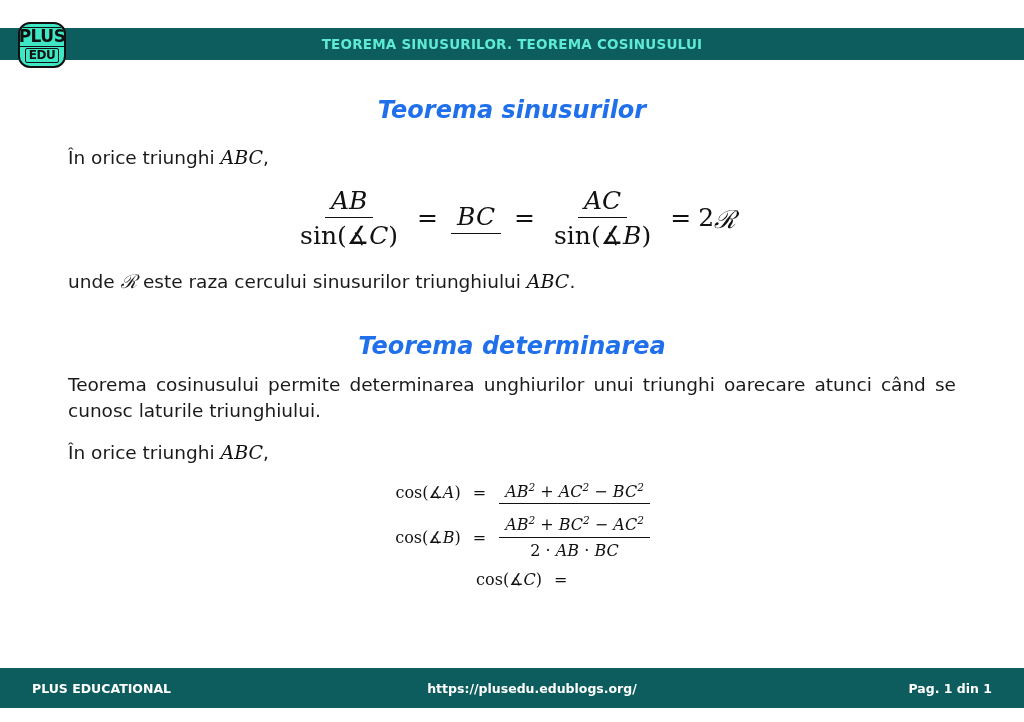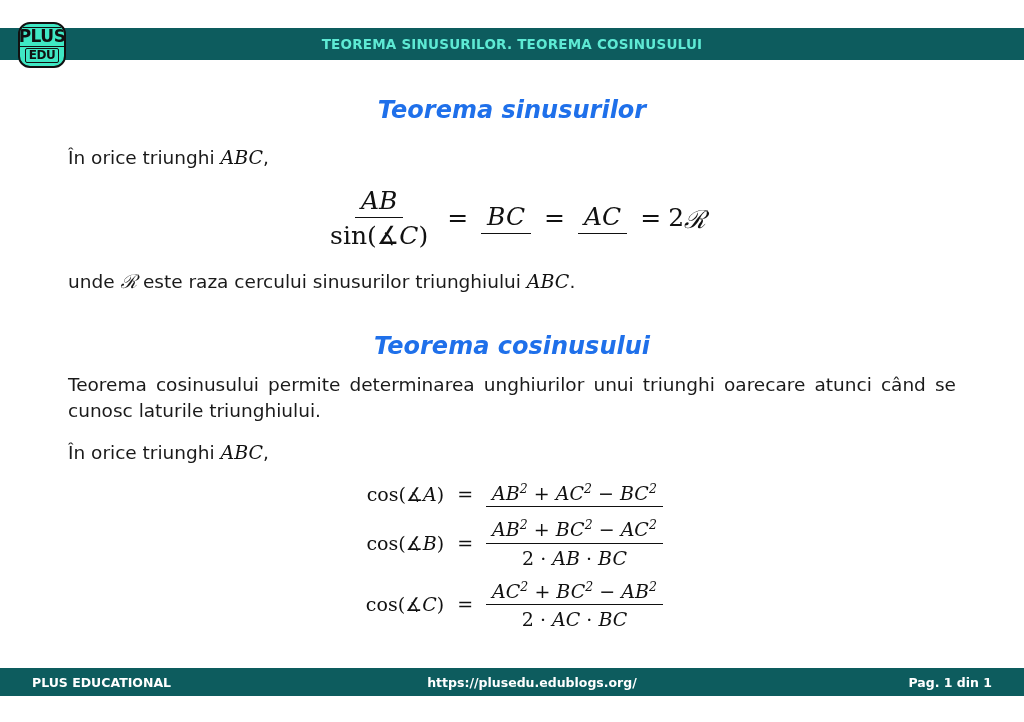--- a/index.html
+++ b/index.html
@@ -131,21 +131,21 @@
   .eqsign { margin: 0 7px; }
   .sup { font-size: 0.66em; vertical-align: super; font-style: italic; }
   .script-r { font-family: "DejaVu Serif", serif; font-style: italic; }
   .angle { font-family: "DejaVu Sans", sans-serif; font-style: normal; }
 
   .formula-sine {
     font-size: 25px;
     margin-top: 14px;
   }
   .formula-cos {
-    font-size: 19px;
+    font-size: 16px;
   }
   .cos-block {
     display: flex;
     flex-direction: column;
     align-items: center;
     gap: 10px;
     margin-top: 14px;
   }
   .cos-line {
     display: flex;
@@ -156,21 +156,21 @@
   .cos-lhs {
     white-space: nowrap;
     text-align: right;
     min-width: 125px;
   }
 
   
   .footer-bar {
     position: absolute;
     left: 0; top: 668px;
-    width: 1024px; height: 28px;
+    width: 1024px; height: 40px;
     background: #0d5c5e;
     display: flex;
     align-items: center;
     color: #ffffff;
     font-size: 12.5px;
     font-weight: bold;
     font-family: "DejaVu Sans", sans-serif;
   }
   .footer-left { position: absolute; left: 32px; }
   .footer-center { width: 100%; text-align: center; margin-left: 40px; }
@@ -208,34 +208,35 @@
     <span class="eqsign">=</span>
 
     <span class="frac">
       <span class="num mi">BC</span>
     </span>
 
     <span class="eqsign">=</span>
 
     <span class="frac">
       <span class="num mi">AC</span>
+      <span class="den"><span>sin</span>(<span class="angle">∡</span><span class="mi">B</span>)</span>
     </span>
 
     <span class="eqsign">=</span>
     <span>2</span>
       <span class="script-r">ℛ</span>
   </div>
 
   <div class="content-pad" style="margin-top:18px;">
     <div class="para">
       <span>unde </span><span class="script-r" style="font-size:19px;">ℛ</span><span> este raza cercului sinusurilor triunghiului </span><span class="math mi" style="font-size:19px;">ABC</span><span>.</span>
     </div>
   </div>
 
-  <div class="section-title" style="margin-top:36px;">Teorema cosinusului</div>
+  <div class="section-title" style="margin-top:36px;">Teorema determinarea</div>
 
   <div class="content-pad" style="margin-top:12px;">
     <div class="para justify">Teorema cosinusului permite determinarea unghiurilor unui triunghi oarecare atunci când se cunosc laturile triunghiului.</div>
 
     <div class="para" style="margin-top:14px;">
       <span>În orice triunghi </span><span class="math mi" style="font-size:19px;">ABC</span><span>,</span>
     </div>
   </div>
 
   <div class="cos-block math formula-cos">
@@ -265,32 +266,20 @@
           <span>·</span>
           <span class="mi">AB</span>
           <span>·</span>
           <span class="mi">BC</span></span>
       </span>
     </div>
 
     <div class="cos-line">
       <span class="cos-lhs"><span>cos</span>(<span class="angle">∡</span><span class="mi">C</span>)
         <span class="eqsign">=</span></span>
-      <span class="frac">
-        <span class="num"><span class="mi">AC</span><span class="sup">2</span>
-          <span>+</span>
-          <span class="mi">BC</span><span class="sup">2</span>
-          <span>−</span>
-          <span class="mi">AB</span><span class="sup">2</span></span>
-        <span class="den"><span>2</span>
-          <span>·</span>
-          <span class="mi">AC</span>
-          <span>·</span>
-          <span class="mi">BC</span></span>
-      </span>
     </div>
 
   </div>
 </div>
 
 <div class="footer-bar">
   <span class="footer-left">PLUS EDUCATIONAL</span>
   <span class="footer-center">https://plusedu.edublogs.org/</span>
   <span class="footer-right">Pag. 1 din 1</span>
 </div>

